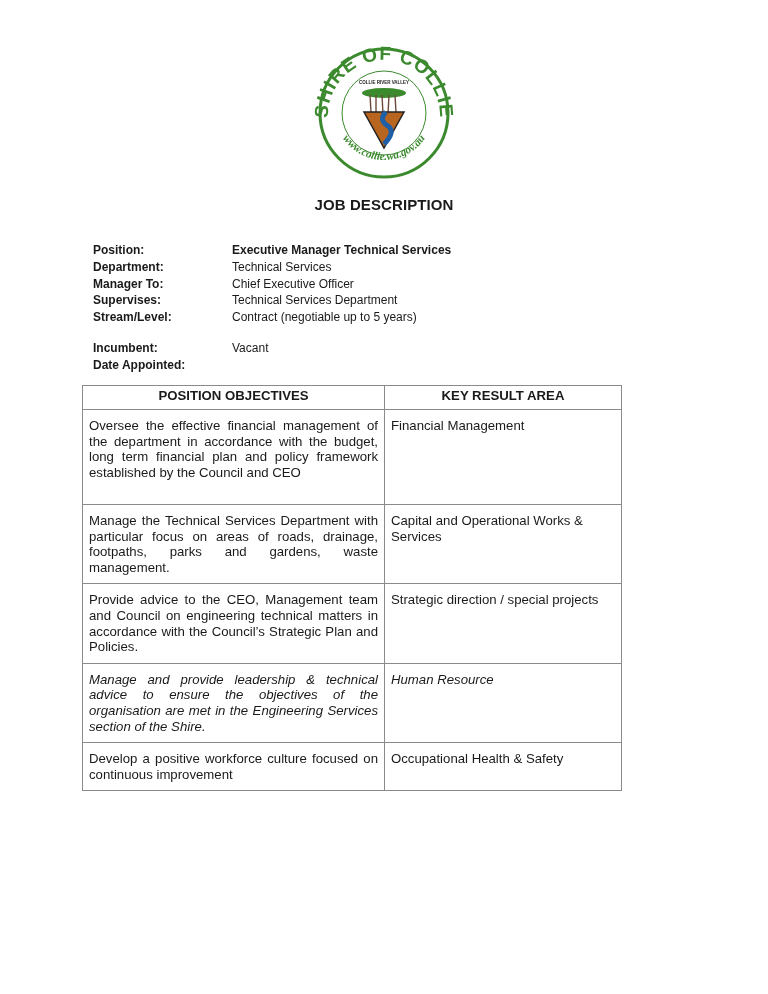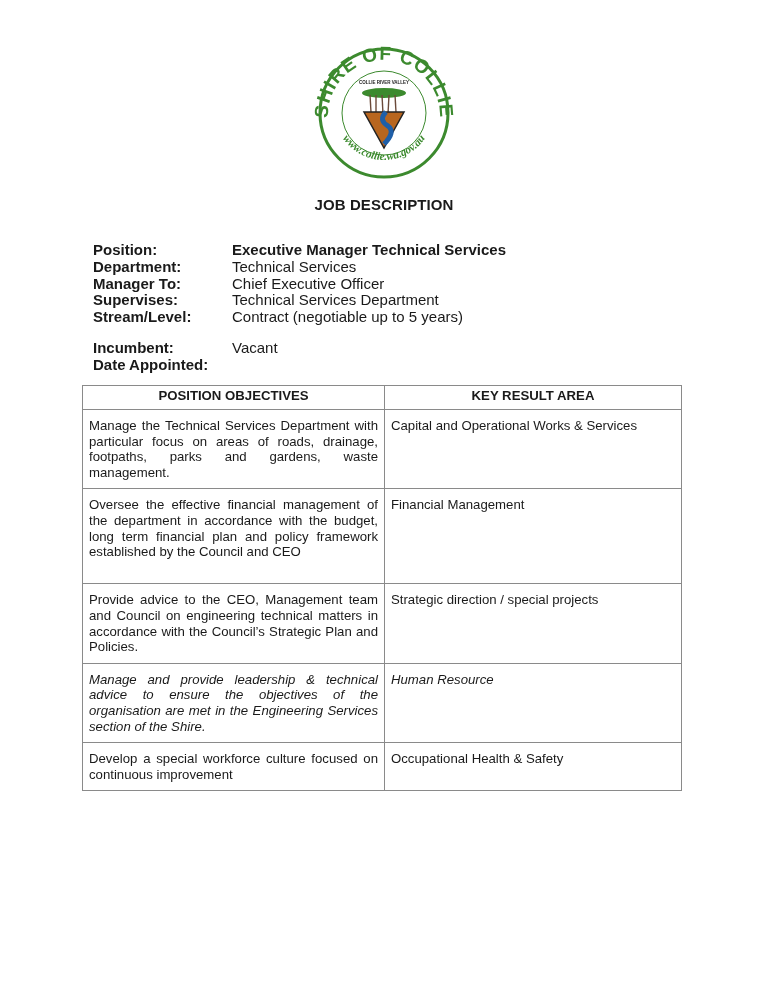--- a/index.html
+++ b/index.html
@@ -8,30 +8,30 @@
       font-family: "Liberation Sans", sans-serif; color: #1a1a1a;
     }
     .logo {
       position: absolute; left: 306px; top: 46px; width: 156px; height: 134px;
     }
     .title {
       position: absolute; left: 0; width: 768px; top: 196px;
       text-align: center; font-weight: bold; font-size: 15px; letter-spacing: 0.1px;
     }
     .info {
-      position: absolute; left: 93px; top: 242px; font-size: 15px; line-height: 16.8px;
+      position: absolute; left: 93px; top: 242px; font-size: 12px; line-height: 16.8px;
     }
     .info .row { display: flex; }
     .info .lbl { width: 139px; font-weight: bold; }
     .info .val { }
     .info .val.bold { font-weight: bold; }
     .info .gap { height: 14px; }
 
     table.obj {
-      position: absolute; left: 82px; top: 385px; width: 600px;
+      position: absolute; left: 82px; top: 385px; width: 540px;
       border-collapse: collapse; font-size: 13.2px; line-height: 15.6px;
     }
     table.obj th, table.obj td {
       border: 1.3px solid #8a8a8a; vertical-align: top;
     }
     table.obj th {
       font-weight: bold; text-align: center; height: 21px; padding: 2px 4px 0 4px; font-size: 13.2px;
     }
     table.obj td { padding: 8px 6px 8px 6px; }
     table.obj td.c1 { width: 289px; text-align: justify; }
@@ -103,34 +103,34 @@
 </div>
 
 <table class="obj">
   <thead>
     <tr>
       <th>POSITION OBJECTIVES</th>
       <th>KEY RESULT AREA</th>
     </tr>
   </thead>
   <tbody>
+    <tr style="height:95px;">
+      <td class="c1">Oversee the effective financial management of the department in accordance with the budget, long term financial plan and policy framework established by the Council and CEO</td>
+      <td class="c2">Financial Management</td>
+    </tr>
     <tr style="height:75px;">
       <td class="c1">Manage the Technical Services Department with particular focus on areas of roads, drainage, footpaths, parks and gardens, waste management.</td>
       <td class="c2">Capital and Operational Works &amp; Services</td>
-    </tr>
-    <tr style="height:95px;">
-      <td class="c1">Oversee the effective financial management of the department in accordance with the budget, long term financial plan and policy framework established by the Council and CEO</td>
-      <td class="c2">Financial Management</td>
     </tr>
     <tr style="height:76px;">
       <td class="c1">Provide advice to the CEO, Management team and Council on engineering technical matters in accordance with the Council’s Strategic Plan and Policies.</td>
       <td class="c2">Strategic direction / special projects</td>
     </tr>
     <tr style="height:78px;font-style:italic;">
       <td class="c1">Manage and provide leadership &amp; technical advice to ensure the objectives of the organisation are met in the Engineering Services section of the Shire.</td>
       <td class="c2">Human Resource</td>
     </tr>
     <tr style="height:38px;">
-      <td class="c1">Develop a special workforce culture focused on continuous improvement</td>
+      <td class="c1">Develop a positive workforce culture focused on continuous improvement</td>
       <td class="c2">Occupational Health &amp; Safety</td>
     </tr>
   </tbody>
 </table>
 
 </body></html>

